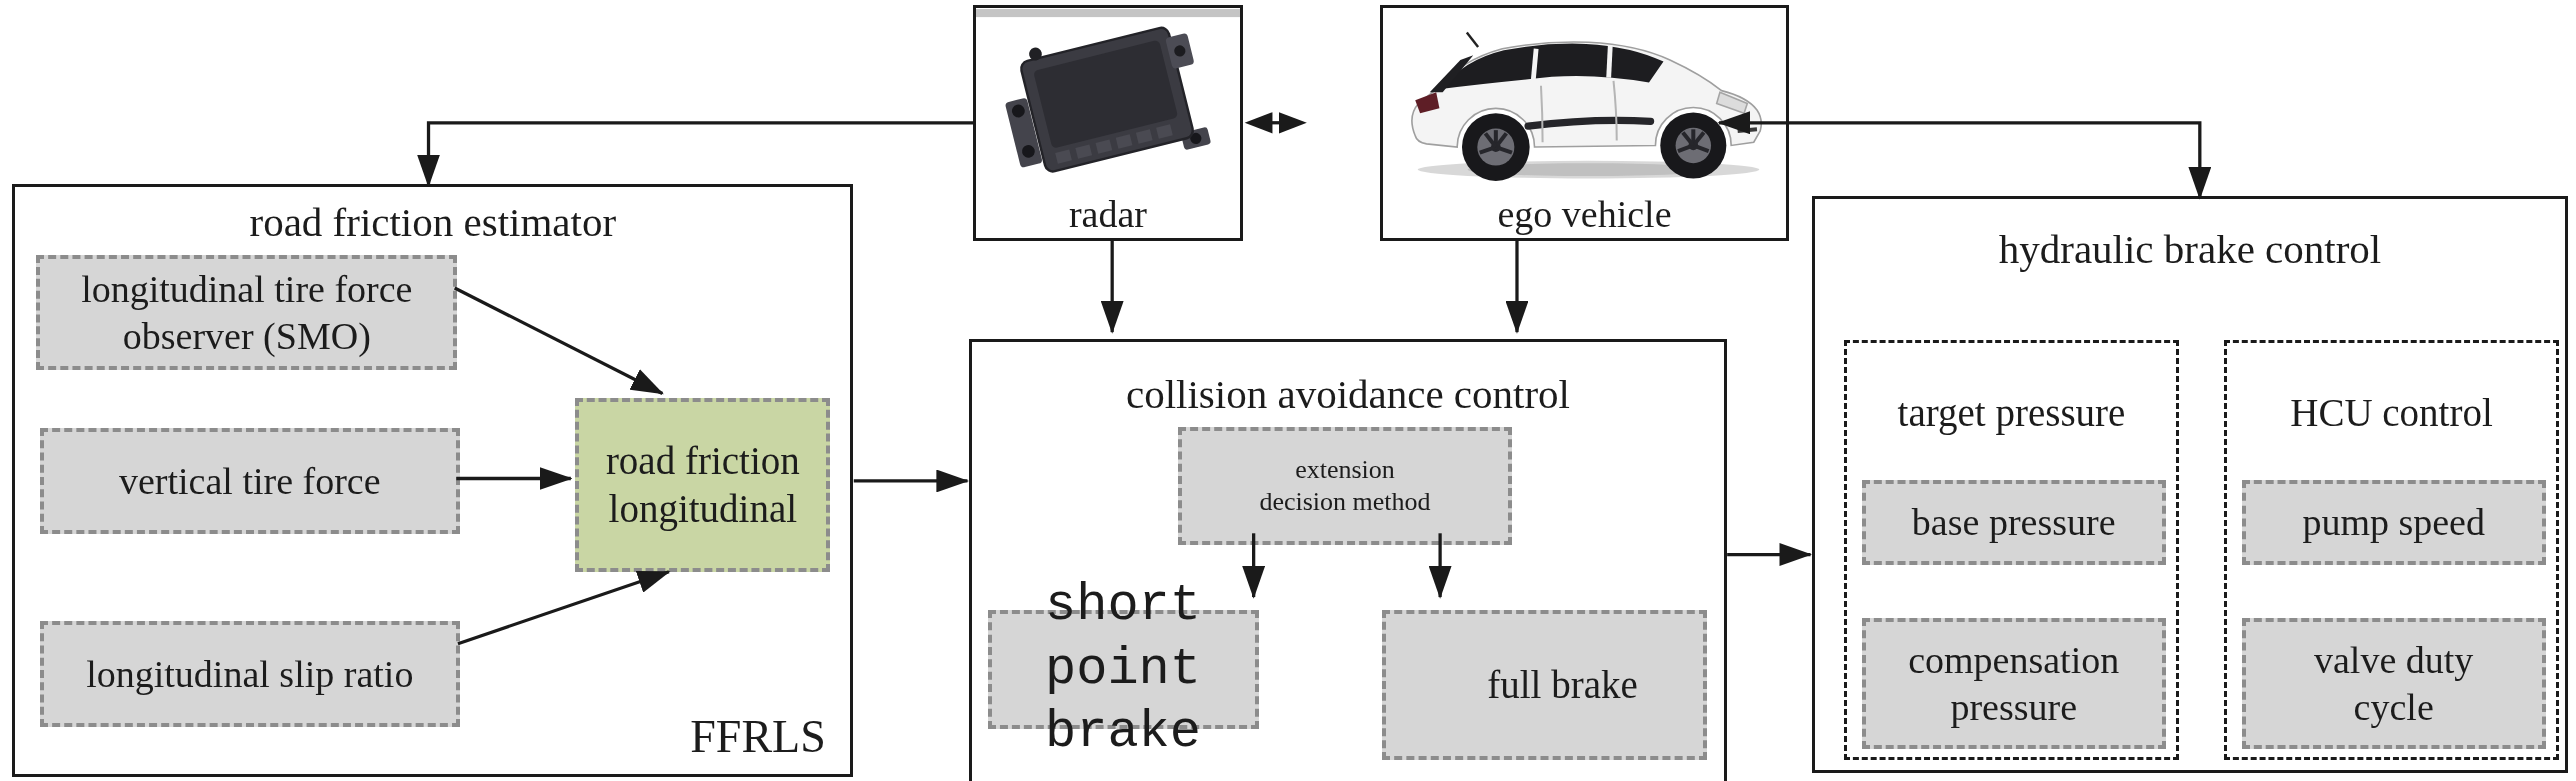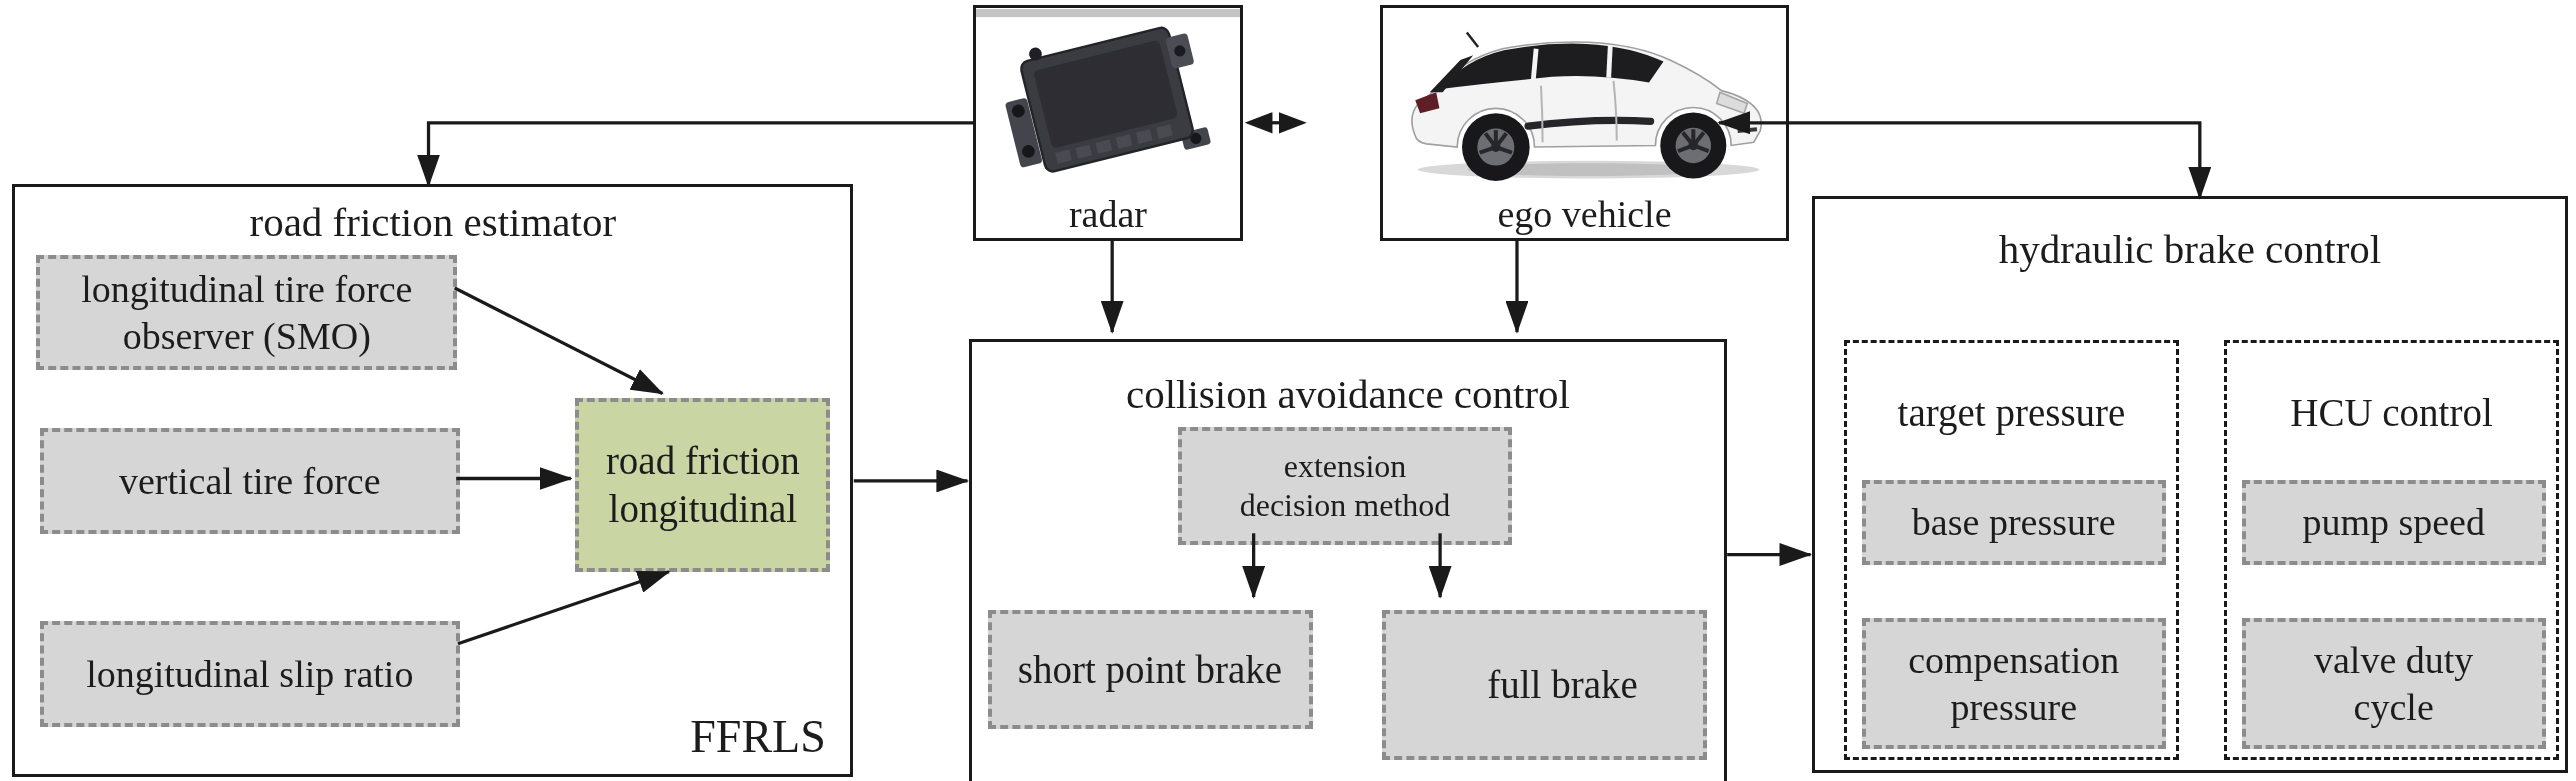--- a/index.html
+++ b/index.html
@@ -109,25 +109,25 @@
     </div>
     <div class="gbox greenbox" style="left:560px;top:211px;width:255px;height:174px;">
       <span>road friction</span>
       <span>longitudinal</span>
     </div>
     <div class="tag">FFRLS</div>
   </div>
 
   <div class="box" style="left:969px;top:330px;width:758px;height:447px;margin-top:9px;">
     <div class="btitle" style="top:28px;">collision avoidance control</div>
-    <div class="gbox" style="left:206px;top:85px;width:334px;height:118px;font-size:32px;">
+    <div class="gbox" style="left:206px;top:85px;width:334px;height:118px;font-size:26px;">
       <span>extension</span>
       <span>decision method</span>
     </div>
-    <div class="gbox" style="left:15.5px;top:268px;width:325px;height:119px;font-size:39px;">
+    <div class="gbox" style="left:15.5px;top:268px;width:271px;height:119px;font-size:52px;font-family:Liberation Mono, monospace;">
       <span>short point brake</span>
     </div>
     <div class="gbox" style="left:410px;top:268px;width:325px;height:150px;font-size:39px;padding-left:36px;">
       <span>full brake</span>
     </div>
   </div>
 
   <div class="box" style="left:1812px;top:196px;width:756px;height:577px;">
     <div class="btitle" style="top:26px;text-align:center;">hydraulic brake control</div>
 

